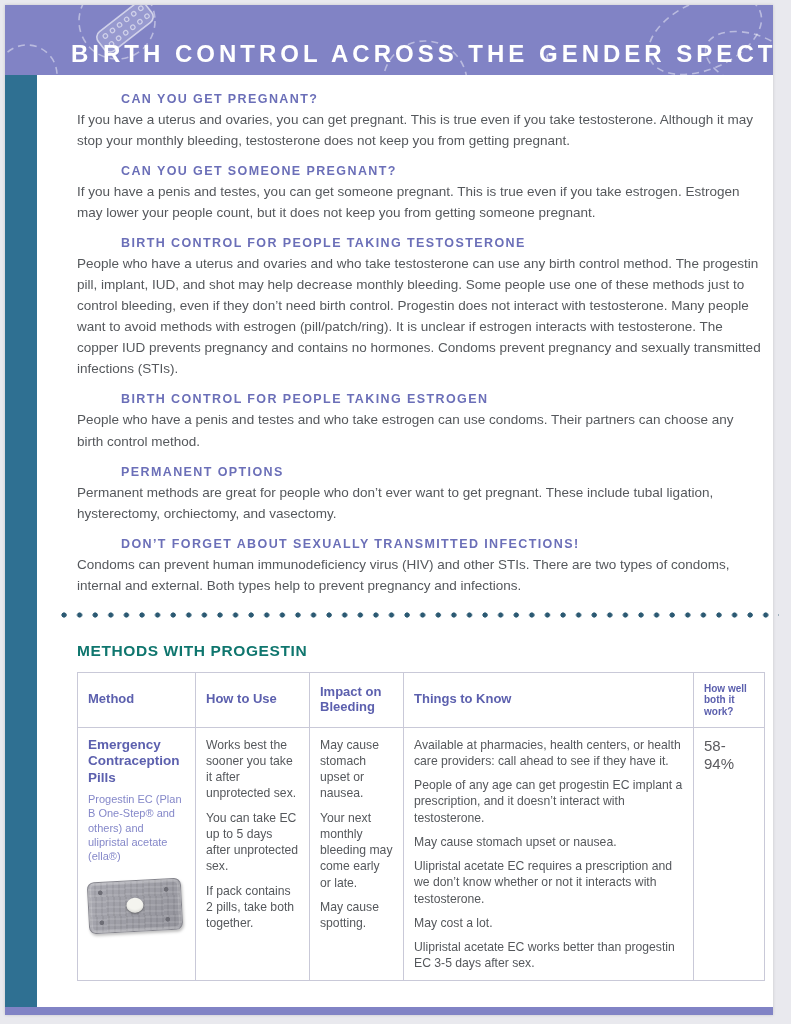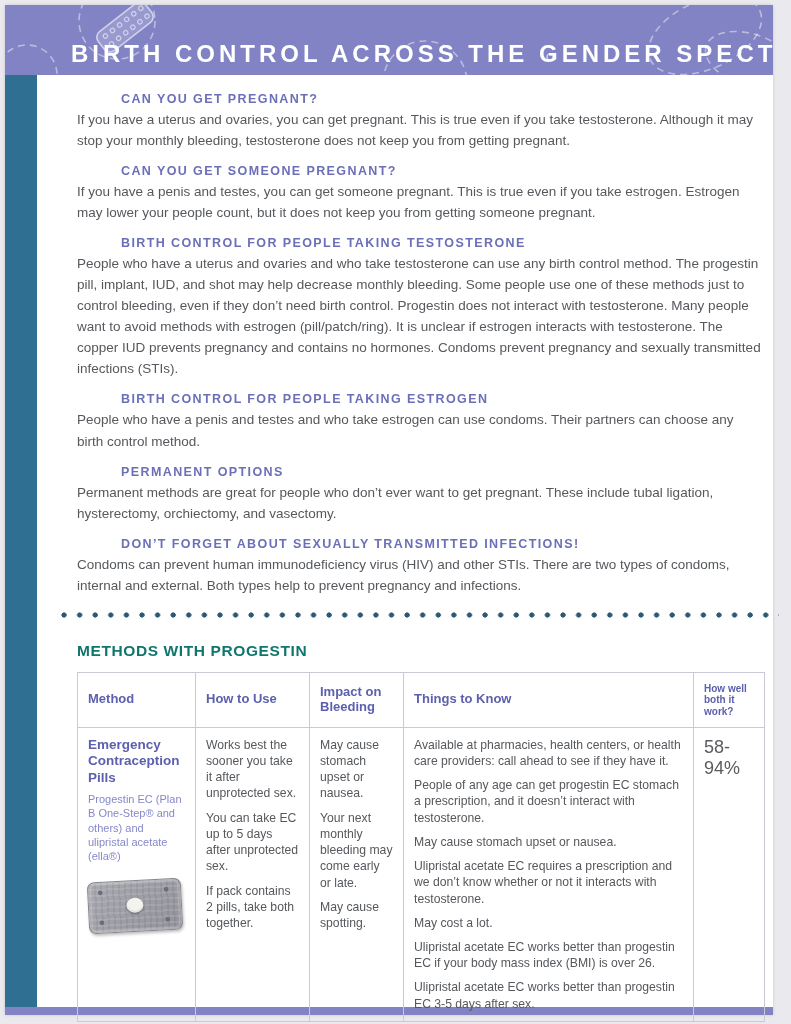--- a/index.html
+++ b/index.html
@@ -58,21 +58,21 @@
   .c-use{width:114px;flex:none;}
   .c-impact{width:94px;flex:none;}
   .c-things{flex:1;}
   .c-eff{width:70px;flex:none;}
   .thead .td{display:flex;align-items:center;color:#5c60ae;font-weight:bold;font-size:13px;line-height:1.15;}
   .thead .c-eff{font-size:10px;align-items:center;}
   .cell-p{margin:0 0 8px 0;color:#55585c;font-size:12.2px;line-height:1.33;}
   .cell-p:last-child{margin-bottom:0;}
   .m-title{color:#5c60ae;font-weight:bold;font-size:13.5px;line-height:1.22;margin:0 0 6px 0;}
   .m-sub{color:#8588c9;font-size:11px;line-height:1.3;margin:0;}
-  .eff-val{color:#5b5b5f;font-size:18px;}
+  .eff-val{color:#5b5b5f;font-size:15px;}
   
   .blister{
     width:92px;height:50px;margin:16px 0 4px 0;position:relative;
     transform:rotate(-3deg);
     background:
       repeating-linear-gradient(0deg,rgba(255,255,255,.10) 0 2px,rgba(0,0,0,0) 2px 6px),
       repeating-linear-gradient(90deg,rgba(0,0,0,.06) 0 2px,rgba(0,0,0,0) 2px 6px),
       linear-gradient(135deg,#aaaab2,#92929a);
     border:1px solid #85858d;border-radius:7px;
     box-shadow:1px 2px 3px rgba(0,0,0,.25), inset 0 0 0 3px rgba(255,255,255,.18);
@@ -185,25 +185,24 @@
           <p class="cell-p">You can take EC up to 5 days after unprotected sex.</p>
           <p class="cell-p">If pack contains 2 pills, take both together.</p>
         </div>
         <div class="td c-impact">
           <p class="cell-p">May cause stomach upset or nausea.</p>
           <p class="cell-p">Your next monthly bleeding may come early or late.</p>
           <p class="cell-p">May cause spotting.</p>
         </div>
         <div class="td c-things">
           <p class="cell-p">Available at pharmacies, health centers, or health care providers: call ahead to see if they have it.</p>
-          <p class="cell-p">People of any age can get progestin EC stomach a prescription, and it doesn’t interact with testosterone.</p>
+          <p class="cell-p">People of any age can get progestin EC implant a prescription, and it doesn’t interact with testosterone.</p>
           <p class="cell-p">May cause stomach upset or nausea.</p>
           <p class="cell-p">Ulipristal acetate EC requires a prescription and we don’t know whether or not it interacts with testosterone.</p>
           <p class="cell-p">May cost a lot.</p>
-          <p class="cell-p">Ulipristal acetate EC works better than progestin EC if your body mass index (BMI) is over 26.</p>
           <p class="cell-p">Ulipristal acetate EC works better than progestin EC 3-5 days after sex.</p>
         </div>
         <div class="td c-eff">
           <span class="eff-val">58-94%</span>
         </div>
       </div>
     </div>
 
   </div>
 </div>

